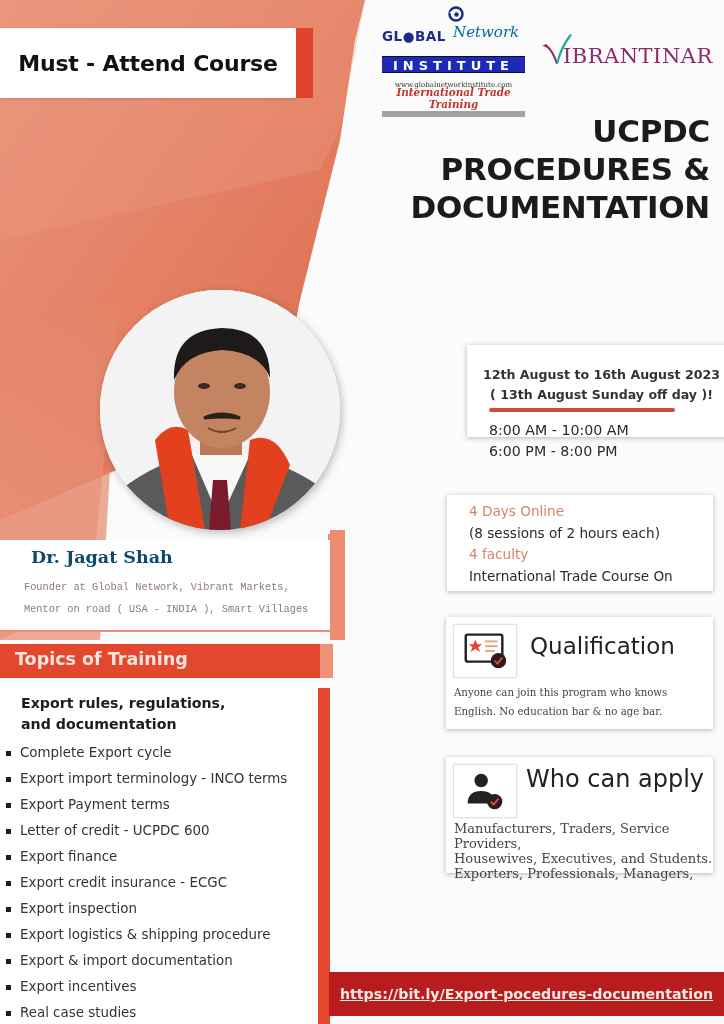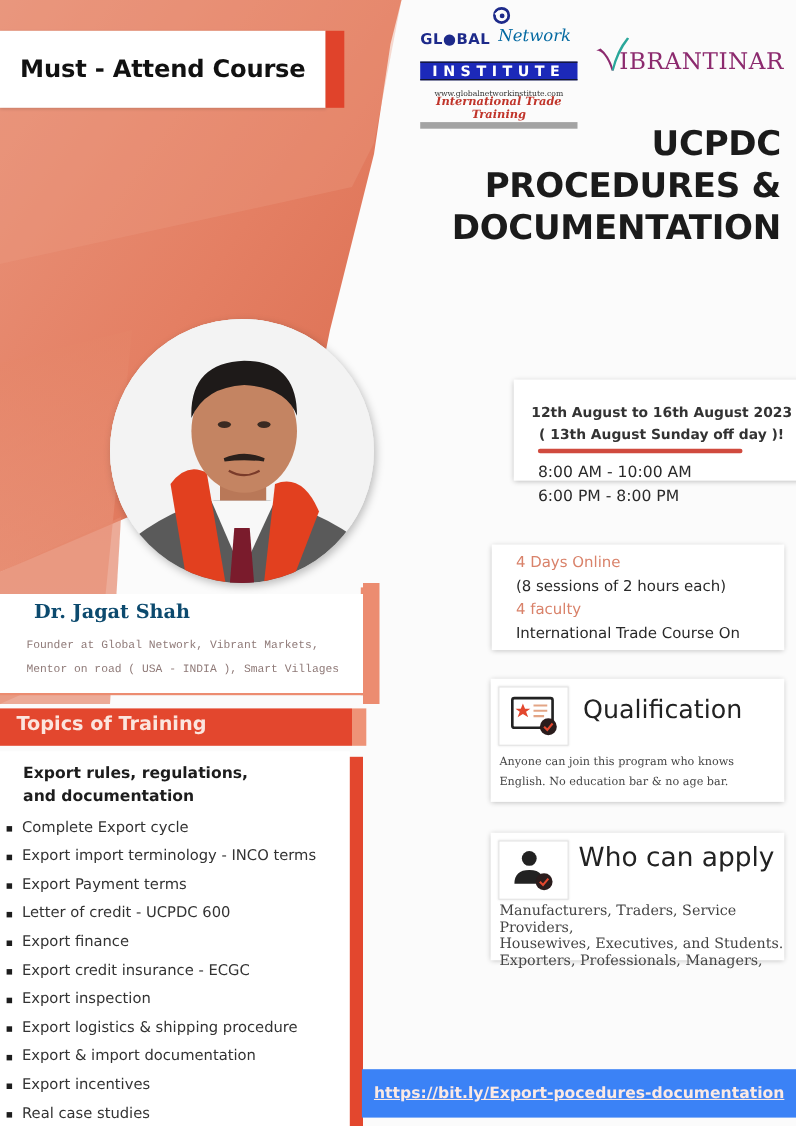--- a/index.html
+++ b/index.html
@@ -73,21 +73,21 @@
   .card-qual { left: 446px; top: 617px; width: 267px; height: 112px; }
   .card-who { left: 446px; top: 757px; width: 267px; height: 116px; }
   .icon-tile { position: absolute; left: 7px; top: 7px; width: 64px; height: 54px; background: #fff; border: 1px solid #e2e2e2; box-shadow: 0 0 2px rgba(0,0,0,0.1); }
   .icon-tile svg { width: 100%; height: 100%; }
   .card-title { position: absolute; left: 84px; top: 16px; font-family: "DejaVu Sans", sans-serif; font-size: 23px; color: #222; }
   .card-who .card-title { left: 80px; font-size: 24px; top: 8px; }
   .card-desc { position: absolute; left: 8px; top: 66px; font-family: "DejaVu Serif", serif; font-size: 10.2px; color: #444; line-height: 19px; }
   .card-who .card-desc { top: 64px; line-height: 15px; font-size: 13px; }
 
   
-  .link-bar { position: absolute; left: 329px; top: 972px; width: 395px; height: 44px; background: #3b82f6; display: flex; align-items: center; justify-content: center; }
+  .link-bar { position: absolute; left: 329px; top: 972px; width: 395px; height: 44px; background: #b91c1c; display: flex; align-items: center; justify-content: center; }
   .link-bar a { font-family: "DejaVu Sans", sans-serif; font-weight: bold; font-size: 14.2px; color: #fbe9e4; text-decoration: underline; }
 </style>
 </head>
 <body>
 
 <svg class="bg-shape" viewBox="0 0 724 1024" preserveAspectRatio="none">
   <defs>
     <linearGradient id="og" x1="0" y1="0" x2="1" y2="1">
       <stop offset="0" stop-color="#e9957c"></stop>
       <stop offset="0.5" stop-color="#e47f63"></stop>

